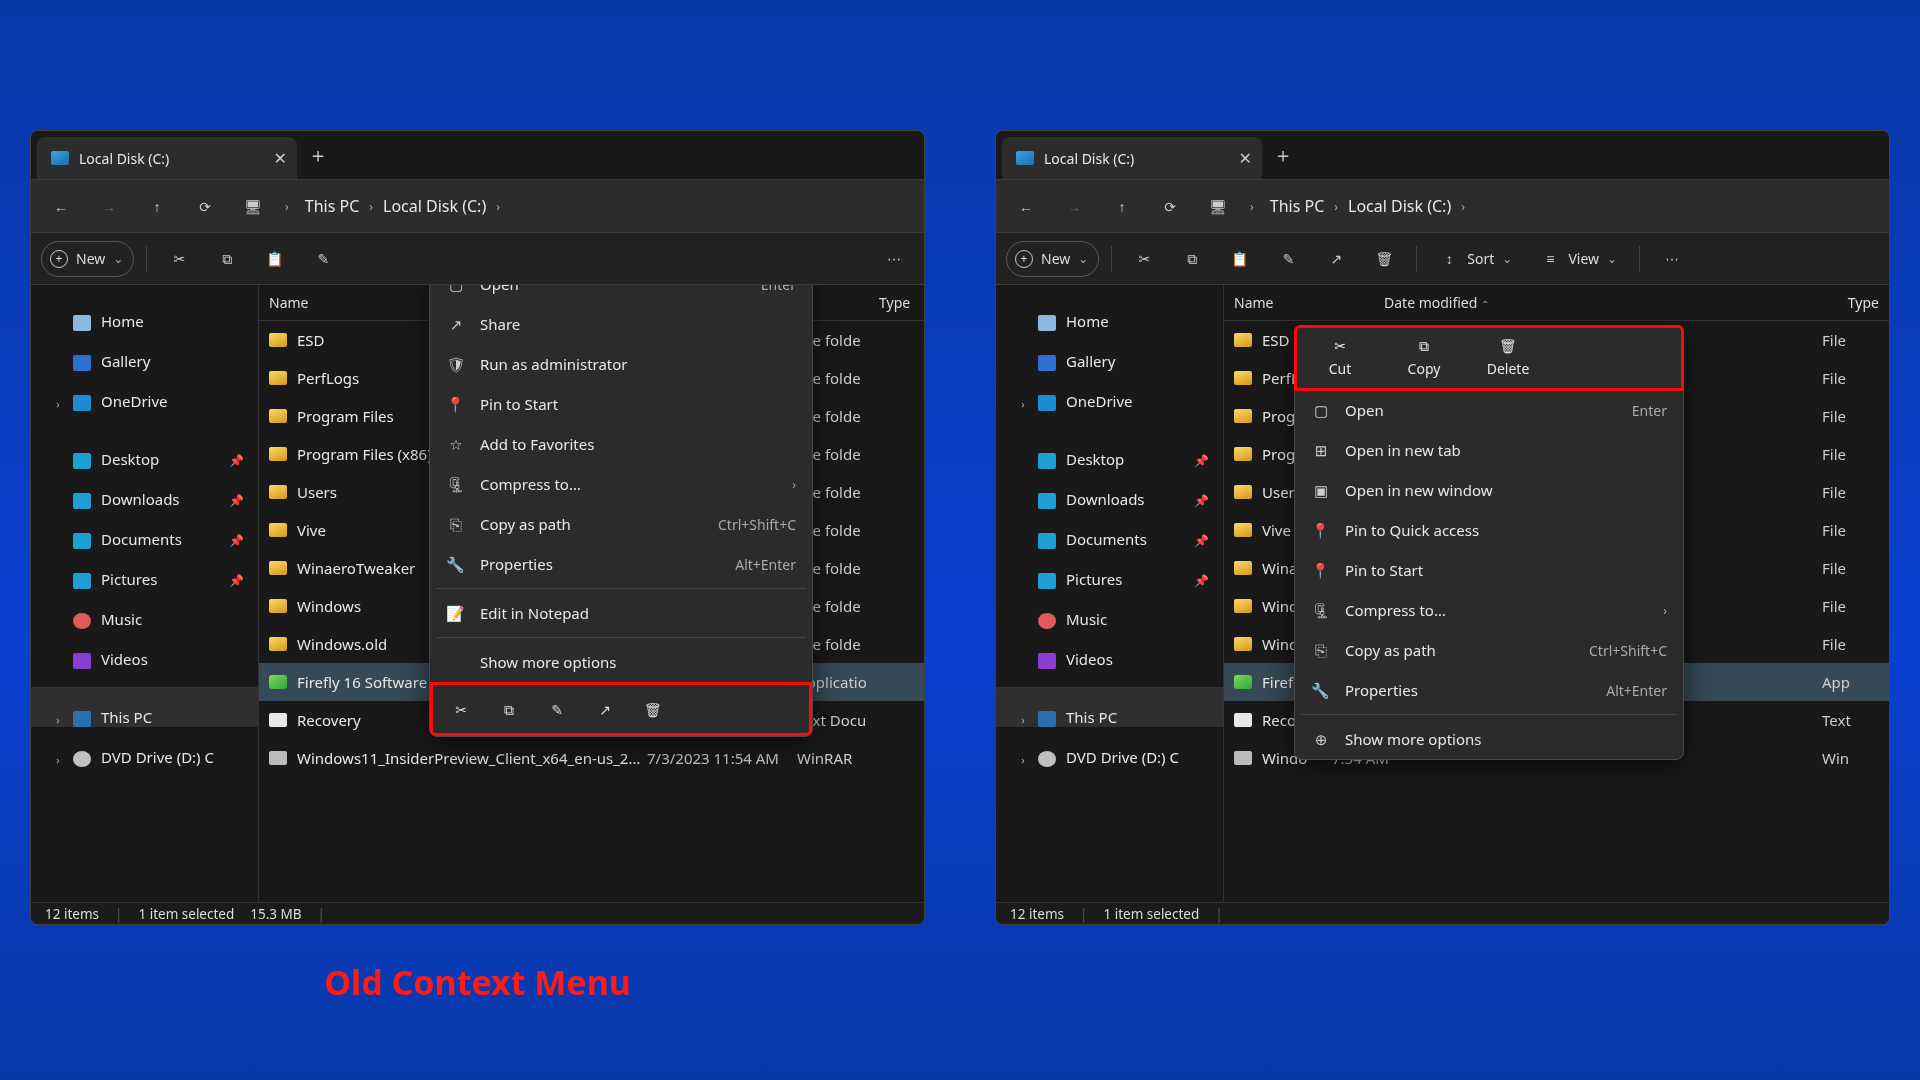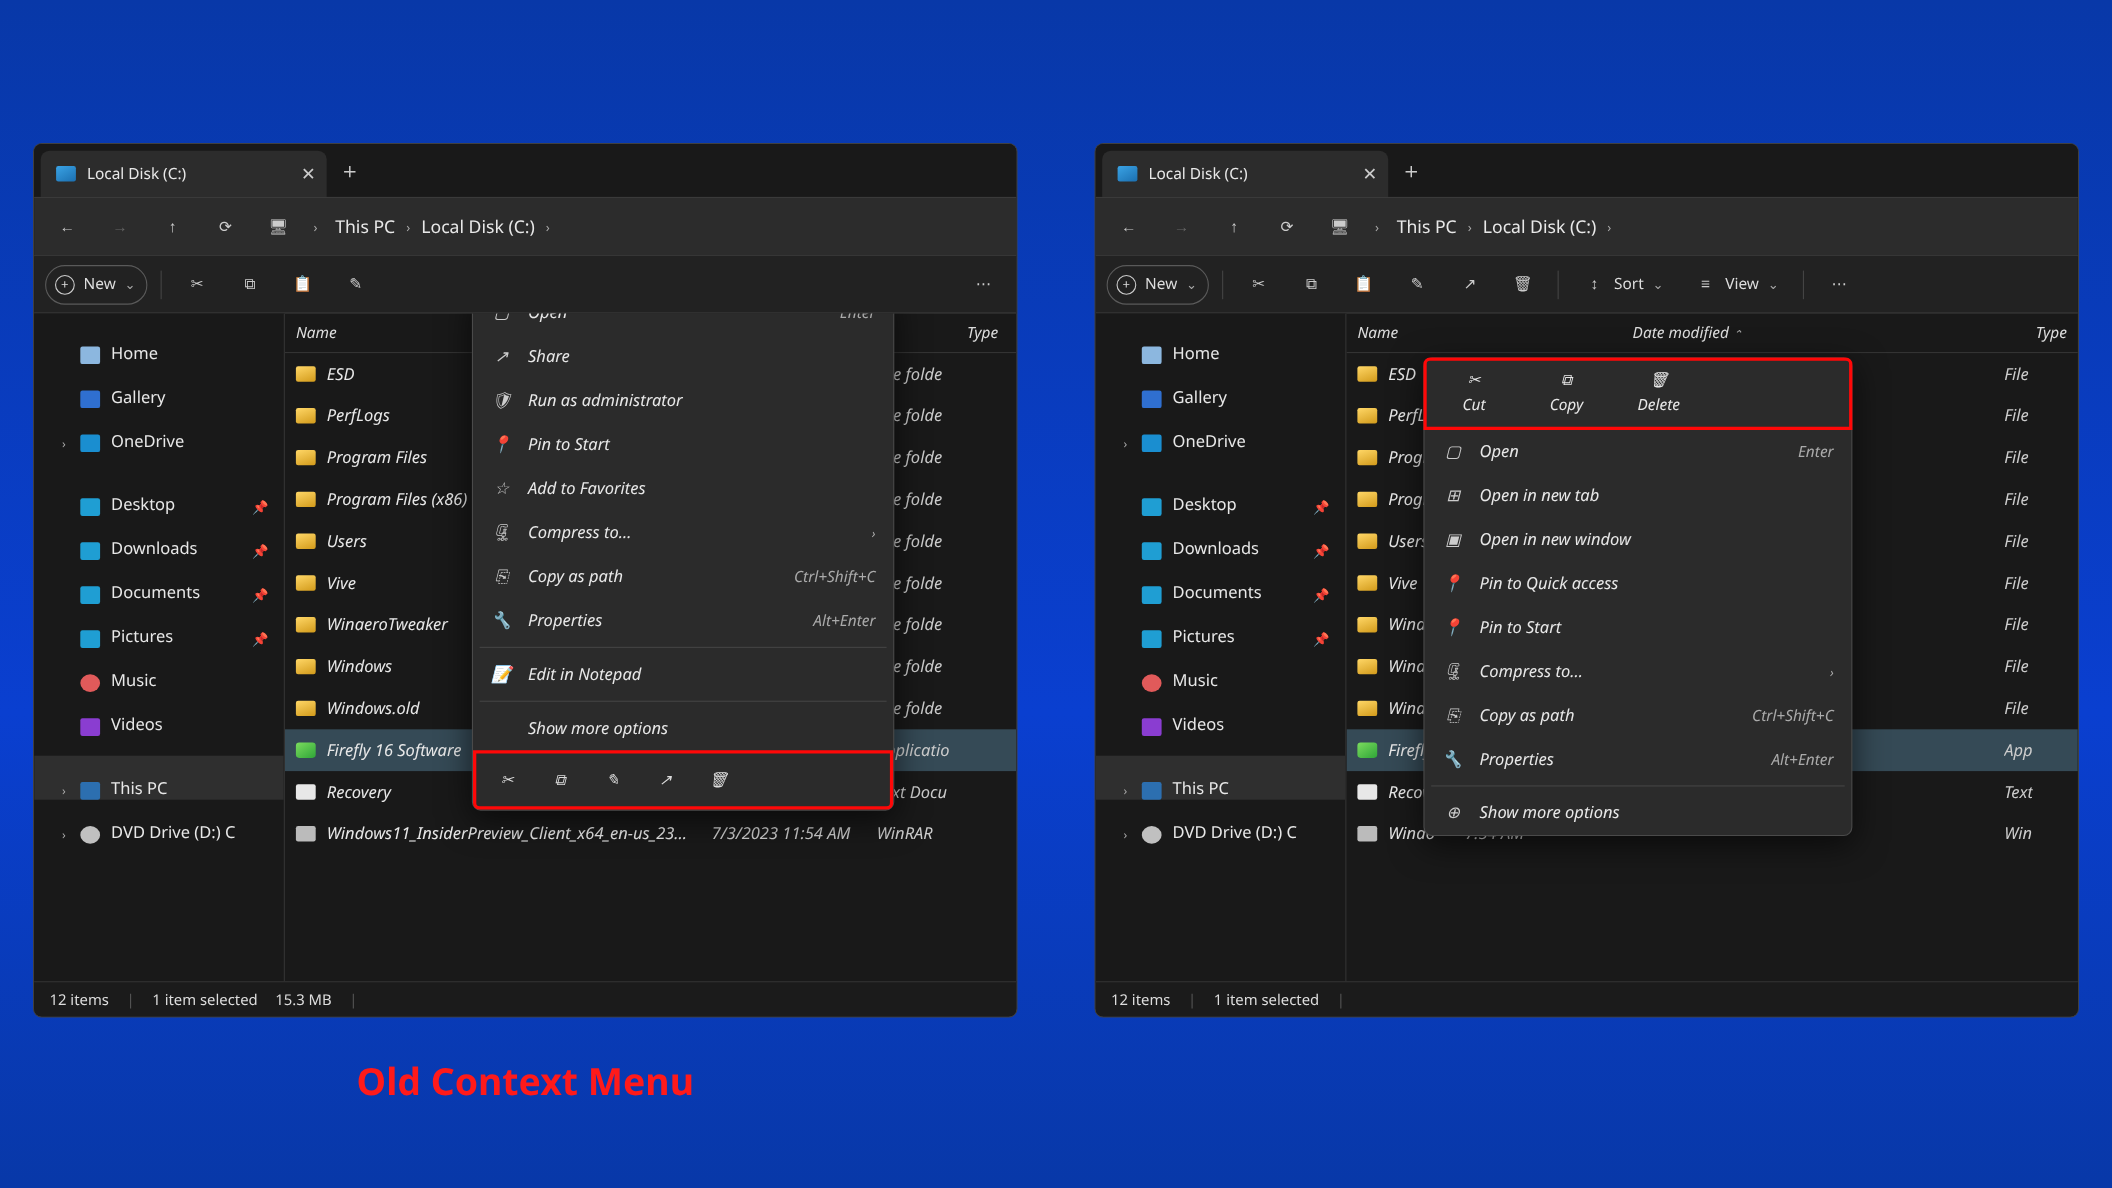--- a/index.html
+++ b/index.html
@@ -68,37 +68,37 @@
 
 .body { flex:1; display:flex; }
 .sidebar { width:228px; border-right:1px solid #333; padding:6px 0; overflow:hidden; background:#191919;}
 .sbitem { display:flex; align-items:flex-end; gap:10px; height:40px; padding:0 14px 0 22px; font-size:15px;}
 .sbitem.sel { background:#2f2f2f; }
 .sbitem .exp { width:10px; color:#aaa; font-size:11px; text-align:center;}
 .sbicon { width:18px; height:16px; border-radius:2px;}
 .pin { margin-left:auto; color:#888; font-size:12px;}
 .spacer { height:18px;}
 
-.files { flex:1; display:flex; flex-direction:column; overflow:hidden; position:relative;font-style:italic;}
+.files { flex:1; display:flex; flex-direction:column; overflow:hidden; position:relative;}
 .colheads { height:36px; display:flex; align-items:center; border-bottom:1px solid #333; font-size:14px; color:#ddd; padding-left:10px;}
 .col-name { width: 390px;}
 .col-date { width: 220px;}
 .col-type { flex:1; }
 .filelist { flex:1; overflow:hidden;}
 .row { height:38px; display:flex; align-items:center; padding-left:10px; font-size:15px;}
 .row.sel { background:#354a56; }
 .fic { width:18px; height:14px; margin-right:10px; border-radius:2px; flex-shrink:0;}
 .fic.folder { background:linear-gradient(160deg,#ffd767,#d29a1a);}
 .fic.doc { background:#e8e8e8;}
 .fic.rar { background:#bbb;}
 .fic.app { background:linear-gradient(145deg,#7bdc5e,#2fa538); border-radius:3px;}
 .row .nm { width:380px; white-space:nowrap; overflow:hidden; text-overflow:ellipsis;}
 .row .dt { width:220px; color:#ccc;}
 .row .ty { color:#ccc; white-space:nowrap; overflow:hidden; text-overflow:ellipsis;}
-.status { height:32px; border-top:1px solid #333; display:flex; align-items:center; gap:16px; padding:0 14px; font-size:13.5px; color:#ddd; background:#1b1b1b;}
+.status { height:22px; border-top:1px solid #333; display:flex; align-items:center; gap:16px; padding:0 14px; font-size:13.5px; color:#ddd; background:#1b1b1b;}
 .status .divv { color:#555;}
 
 .ctx { position:absolute; background:#2b2b2b; border:1px solid #4a4a4a; border-radius:8px; box-shadow:0 8px 30px rgba(0,0,0,.6); z-index:50;}
 .ctx .mrow { height:40px; display:flex; align-items:center; gap:14px; padding:0 16px; font-size:15px;}
 .ctx .mrow .mic { width:20px; text-align:center; color:#ccc;}
 .ctx .mrow .hint { margin-left:auto; color:#aaa; font-size:14px;}
 .ctx .mrow .sub { margin-left:auto; color:#aaa; font-size:12px;}
 .csep { height:1px; background:#444; margin:4px 6px;}
 .iconrow { display:flex; gap:20px; padding:10px 14px; align-items:center;}
 .iconrow .ibtn { width:28px; height:28px; display:flex; align-items:center; justify-content:center; color:#ddd;}
@@ -513,21 +513,21 @@
       <div class="sbitem">
             <span class="exp">›</span>
             <span class="sbicon i-dvd"></span>
             <span>DVD Drive (D:) C</span>
           </div>
     </div>
 
     <div class="files">
       <div class="colheads">
         <div class="col-name" style="width:150px;">Name</div>
-        <div class="col-date" style="width:300px;text-align:center"><span>Date modified</span> <span style="color:#aaa;font-size:10px;">⌃</span></div>
+        <div class="col-date" style="width:300px;text-align:left"><span>Date modified</span> <span style="color:#aaa;font-size:10px;">⌃</span></div>
         <div class="col-type" style="text-align:right;padding-right:10px">Type</div>
       </div>
       <div class="filelist" id="files-right">
             <div class="row">
               <span class="fic folder"></span>
       <span class="nm" style="width:70px">ESD</span>
       <span class="dt" style="width:490px">2/9/2023 11:50 PM</span>
       <span class="ty">File</span>
             </div>
             <div class="row">

